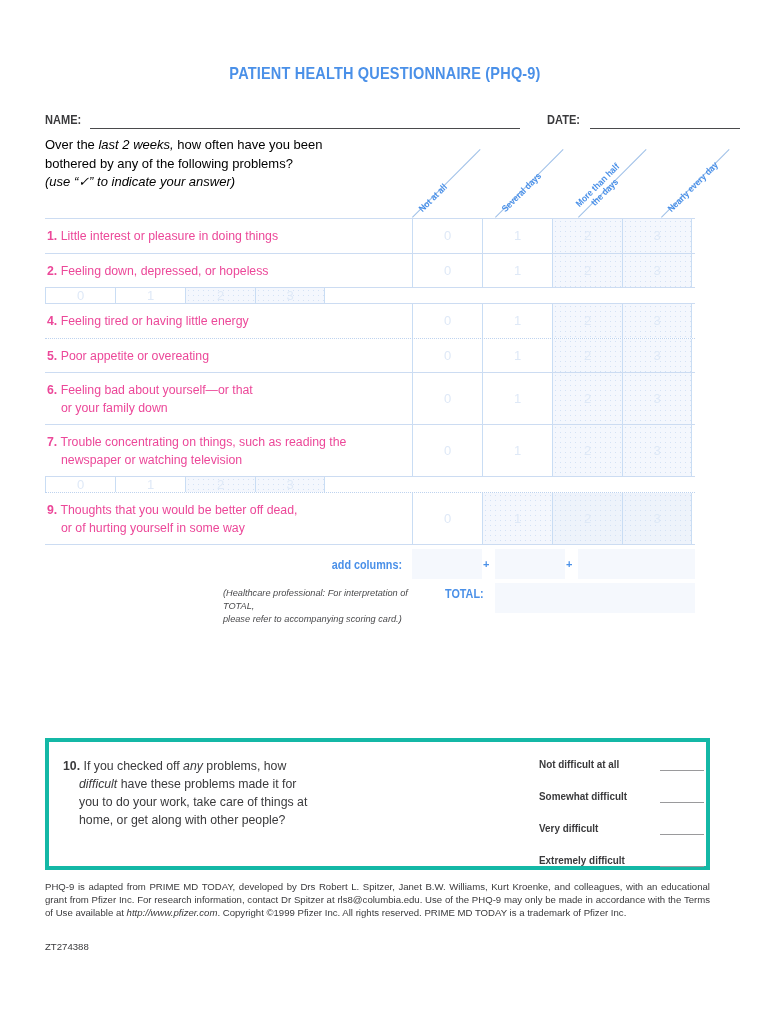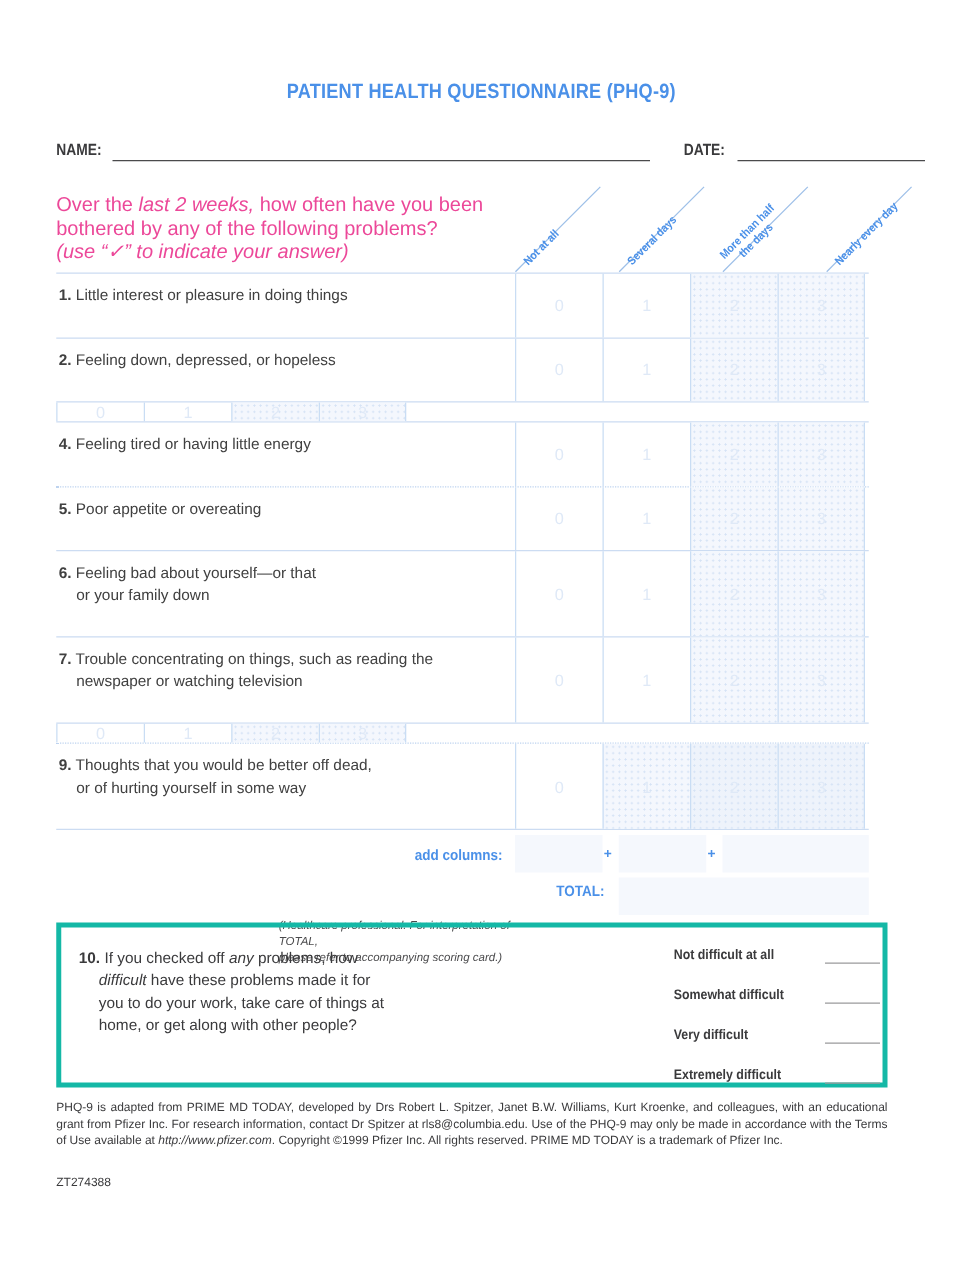--- a/index.html
+++ b/index.html
@@ -37,22 +37,22 @@
     transform:scaleX(0.85); transform-origin:left center;
     display:inline-block;
   }
   .nd-name { position:absolute; left:0; top:0; }
   .nd-name-rule { position:absolute; left:45px; top:16px; width:430px; border-bottom:1px solid #4a4a4c; }
   .nd-date { position:absolute; left:502px; top:0; }
   .nd-date-rule { position:absolute; left:545px; top:16px; width:150px; border-bottom:1px solid #4a4a4c; }
 
   
   .intro {
-    position:absolute; left:45px; top:156px; width:380px;
-    font-size:16px; line-height:18.5px; color:#ec4899;
+    position:absolute; left:45px; top:136px; width:380px;
+    font-size:13px; line-height:18.5px; color:#000000;
   }
   .intro i { font-style:italic; }
 
   
   .tbl { position:absolute; left:45px; top:150px; width:650px; }
 
   .colheads { position:absolute; left:367px; top:0px; width:290px; height:68px; }
   .colhead { position:absolute; top:0; width:70px; height:68px; }
   .colhead .diag {
     position:absolute; left:0; bottom:0;
@@ -64,22 +64,22 @@
     font-family:"Liberation Sans Narrow","Liberation Sans", sans-serif;
     font-weight:bold; font-size:9.3px; line-height:10px;
     color:#4a90e8; white-space:nowrap;
     transform-origin:0 100%; transform:rotate(-45deg) scaleX(0.9);
   }
 
   
   .grid { position:absolute; left:0; top:68px; width:650px; }
   .row { position:relative; width:650px; display:flex; align-items:stretch; }
   .row .qcell {
-    width:367px; padding:9px 6px 24px 2px;
-    font-size:12.3px; line-height:17.5px; color:#404040;
+    width:367px; padding:9px 6px 7px 2px;
+    font-size:12.3px; line-height:17.5px; color:#ec4899;
   }
   .row .qnum { font-weight:bold; }
   .row .indent { padding-left:14px; display:block; }
   .row .ocell {
     width:70px; position:relative;
     border-left:1px solid #c9ddf4;
     display:flex; align-items:center; justify-content:center;
     font-size:13px; color:#dfe9f7;
   }
   .row .ocell:last-child { border-right:1px solid #c9ddf4; }
@@ -113,21 +113,21 @@
   .plus {
     position:absolute; top:9px;
     font-size:11px; color:#4a90e8; font-weight:bold;
   }
   .p1 { left:438px; }
   .p2 { left:521px; }
 
   .totalrow { position:relative; width:650px; height:36px; margin-top:4px; }
   .totalnote {
     position:absolute; left:178px; top:2px; width:215px;
-    font-size:9.2px; line-height:13px; font-style:italic; color:#4a4a4c;margin-top:28px;
+    font-size:9.2px; line-height:13px; font-style:italic; color:#4a4a4c;
   }
   .totallbl {
     position:absolute; left:400px; top:2px;
     font-family:"Liberation Sans Narrow","Liberation Sans", sans-serif;
     font-weight:bold; font-size:12px; color:#4a90e8;
     transform:scaleX(0.9); transform-origin:left center;
   }
   .totalbox {
     position:absolute; left:450px; top:-2px; width:200px; height:30px;
     background:#f5f8fd;

